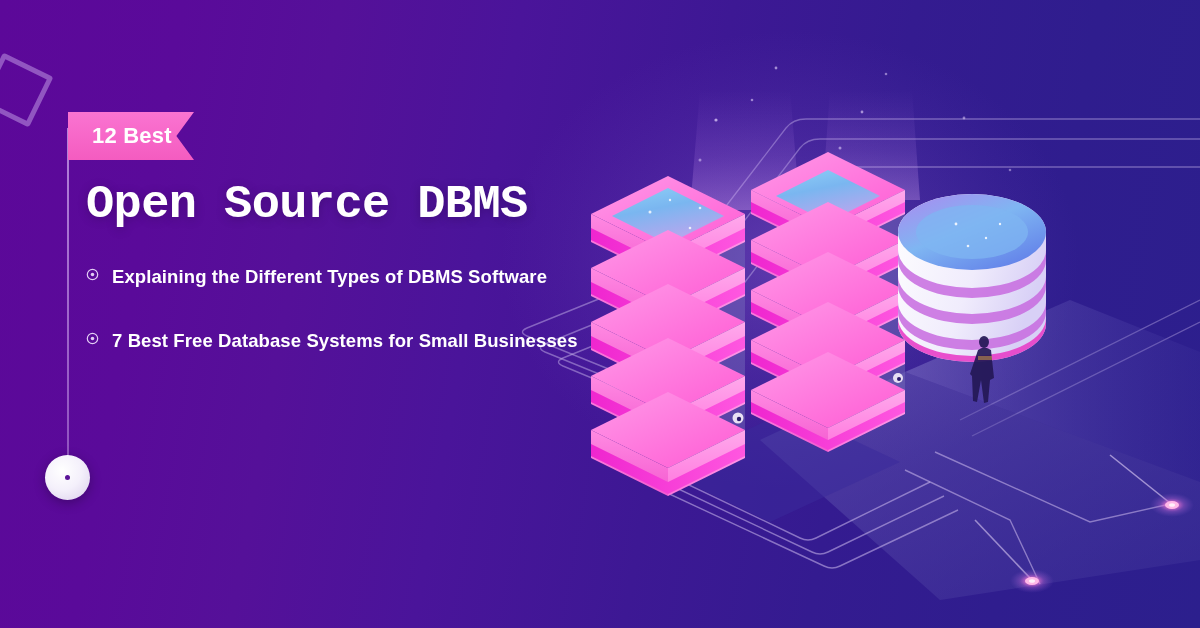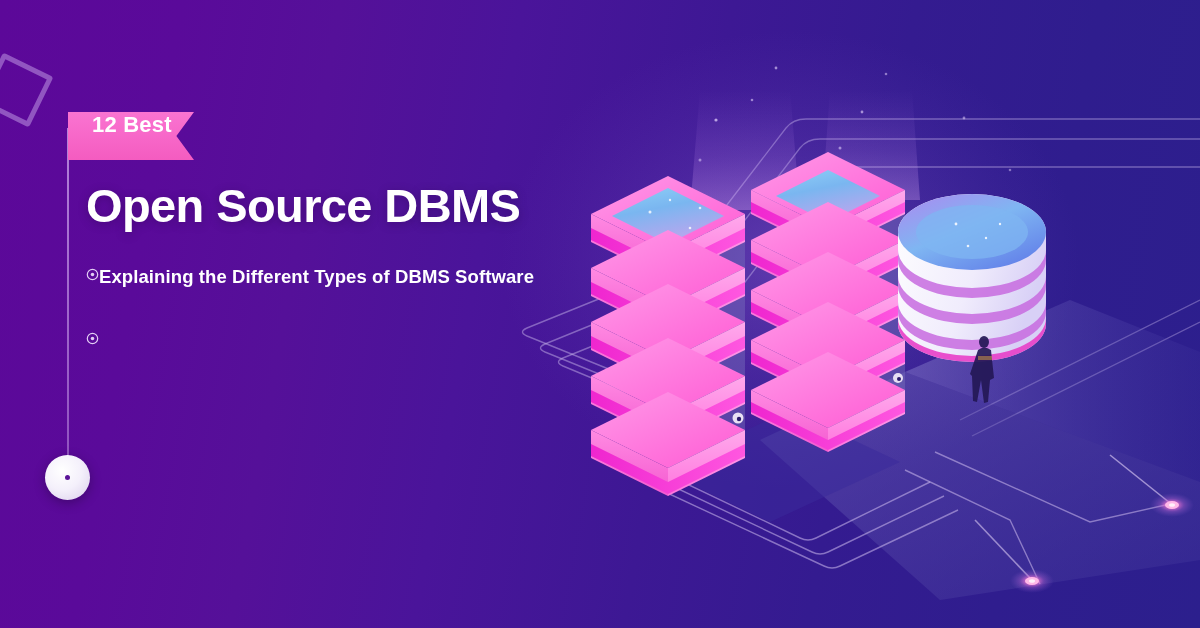--- a/index.html
+++ b/index.html
@@ -42,48 +42,49 @@
   }
   .rail-dot::after {
     content:""; width:5px; height:5px; border-radius:50%;
     background:#5b1498;
   }
 
   
   .ribbon {
     position:absolute; left:68px; top:112px;
     height:48px; padding:0 22px 0 24px;
-    display:flex; 
+    display:flex; align-items:center;
     background:#f765c8;
     background:linear-gradient(180deg,#fa74d1 0%, #f45cc0 100%);
     clip-path:polygon(0 0, 100% 0, 86% 50%, 100% 100%, 0 100%);
     min-width:126px;
   }
   .ribbon-text {
     color:#ffffff; font-size:22px; font-weight:700; letter-spacing:.2px;
     white-space:nowrap;
   }
 
   
   .headline {
     position:absolute; left:86px; top:178px;
     color:#ffffff;
     font-size:47px; font-weight:700; letter-spacing:-.6px;
     white-space:nowrap;
     text-shadow:0 2px 10px rgba(40,0,70,.35);
+    font-family:Liberation Mono, monospace;
   }
 
   
   .bullets {
     position:absolute; left:86px; top:262px;
     width:560px;
     list-style:none;
   }
   .bullet {
-    display:flex; align-items:flex-start; 
+    display:flex; align-items:flex-start; gap:13px;
     margin-bottom:34px;
   }
   .bullet:last-child { margin-bottom:0; }
   .bullet-icon {
     flex:0 0 auto; margin-top:5px;
     width:13px; height:13px;
   }
   .bullet-text {
     color:#ffffff; font-size:18.5px; font-weight:700;
     line-height:1.62; letter-spacing:.1px;
@@ -353,16 +354,17 @@
       </span>
       <span class="bullet-text">Explaining the Different Types of DBMS Software</span>
     </li>
     <li class="bullet">
       <span class="bullet-icon">
         <svg viewBox="0 0 14 14" width="13" height="13">
           <circle cx="7" cy="7" r="5.6" fill="none" stroke="#e2cdf4" stroke-width="1.3"></circle>
           <circle cx="7" cy="7" r="1.9" fill="#e2cdf4"></circle>
         </svg>
       </span>
+      <span class="bullet-text">7 Best Free Database Systems for Small Businesses</span>
     </li>
   </ul>
 
 </div>
 
 </body></html>

